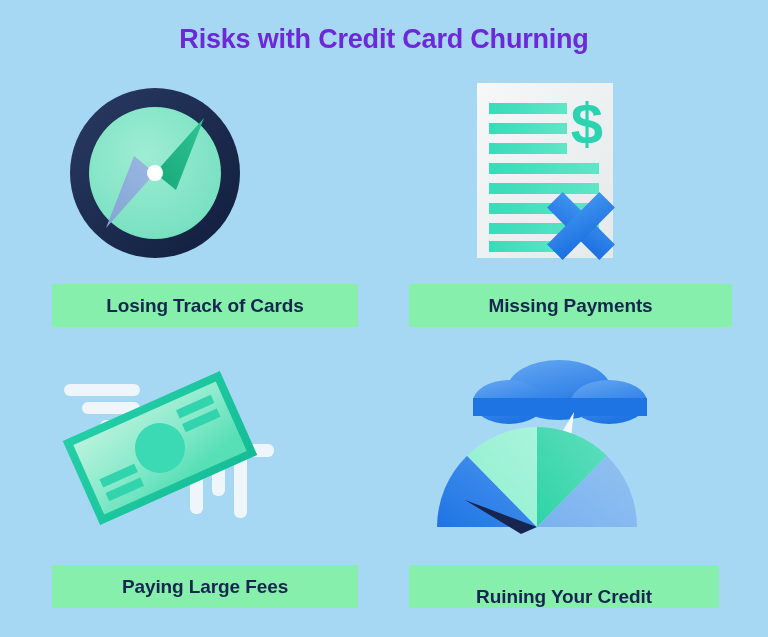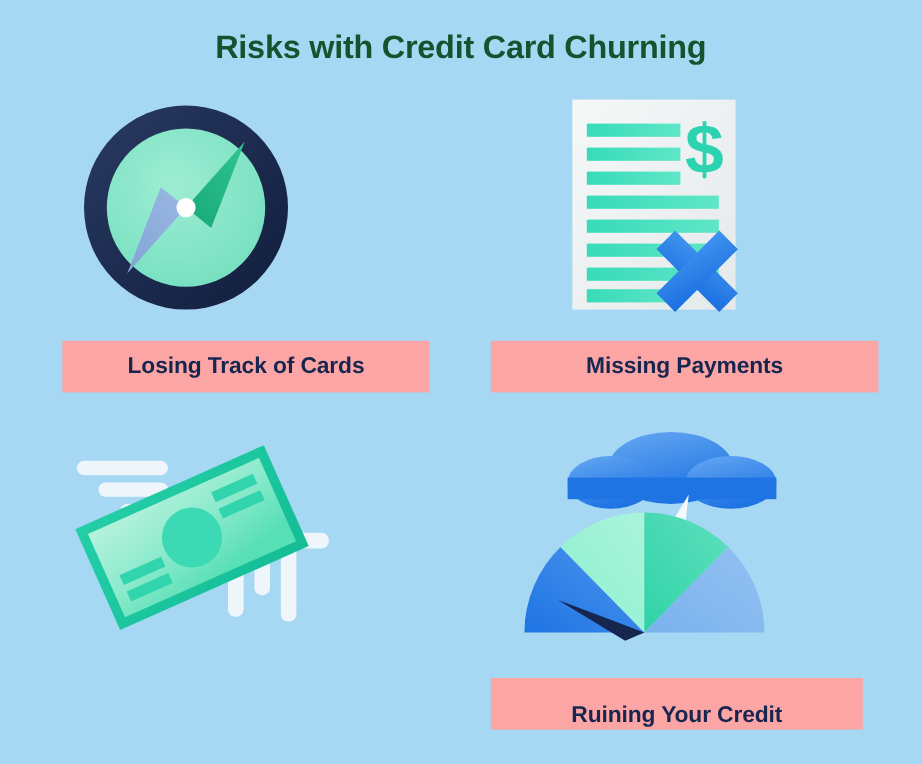--- a/index.html
+++ b/index.html
@@ -20,33 +20,33 @@
     background: #a6d8f4;
   }
   #page-title {
     position: absolute;
     left: 0;
     top: 24px;
     width: 768px;
     text-align: center;
     font-size: 27px;
     font-weight: bold;
-    color: #14532d;
+    color: #6d28d9;
     letter-spacing: -0.2px;
   }
   .card {
     position: absolute;
   }
   .icon-wrap {
     position: absolute;
   }
   .label-box {
     position: absolute;
     height: 43px;
-    background: #fca5a5;
+    background: #86efac;
     display: flex;
     align-items: center;
     justify-content: center;
   }
   .label-text {
     font-size: 19px;
     font-weight: bold;
     color: #16264f;
     letter-spacing: -0.1px;
   }
@@ -186,20 +186,23 @@
 
           <rect x="30" y="-28" width="38" height="9" fill="#32d4ae"></rect>
           <rect x="30" y="-13" width="38" height="9" fill="#32d4ae"></rect>
 
           <rect x="-68" y="4" width="38" height="9" fill="#32d4ae"></rect>
           <rect x="-68" y="19" width="38" height="9" fill="#32d4ae"></rect>
         </g>
       </svg>
     </div>
   </div>
+  <div class="label-box" id="label-paying-fees">
+    <span class="label-text">Paying Large Fees</span>
+  </div>
 
   <div class="card" id="card-ruining-credit">
     <div class="icon-wrap">
       <svg width="310" height="190" viewBox="0 0 310 190" aria-hidden="true">
         <defs>
           <linearGradient id="gCloud" x1="0" y1="0" x2="0.4" y2="1">
             <stop offset="0%" stop-color="#66a8f2"></stop>
             <stop offset="100%" stop-color="#1f74e4"></stop>
           </linearGradient>
           <linearGradient id="gSeg1" x1="0" y1="1" x2="1" y2="0">

